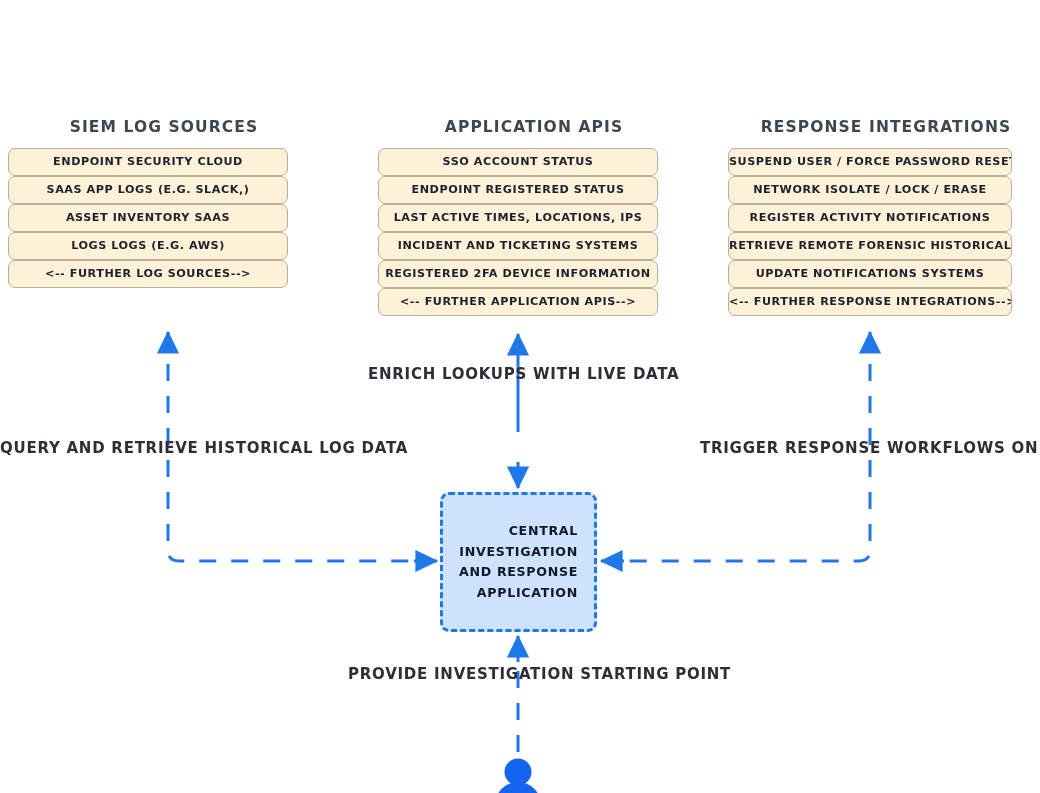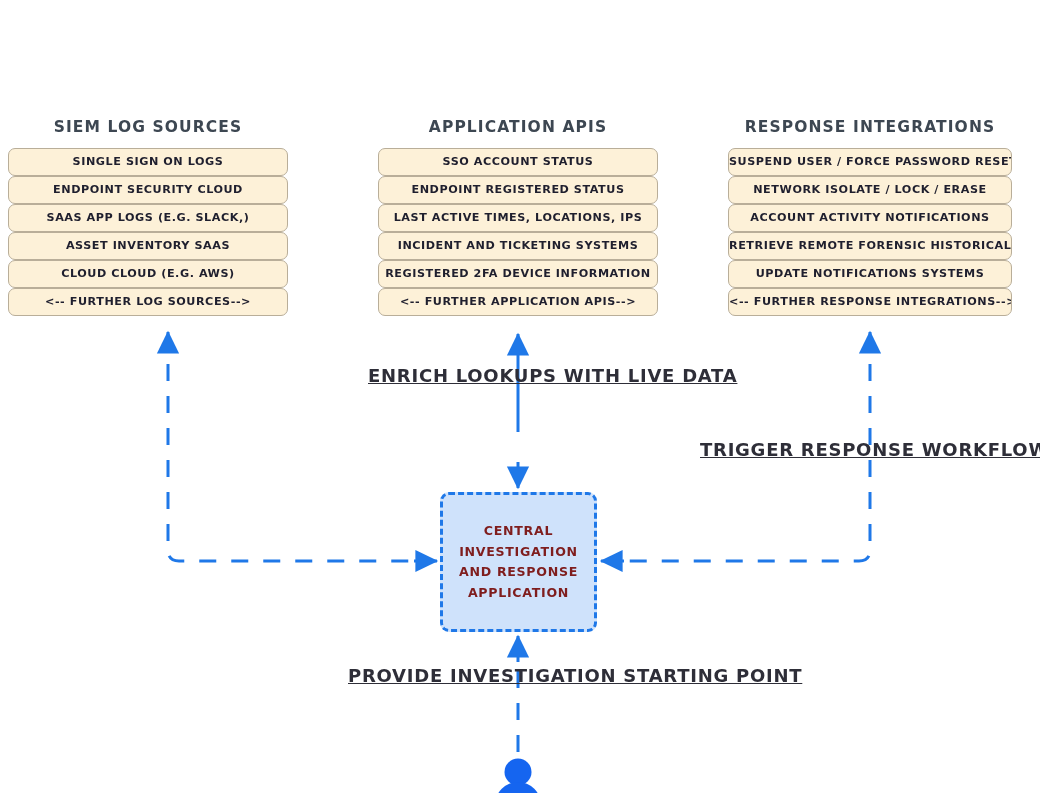--- a/index.html
+++ b/index.html
@@ -33,21 +33,21 @@
     position: absolute;
     width: 100%;
     text-align: center;
     font-family: "DejaVu Sans", sans-serif;
     font-size: 15.5px;
     font-weight: 700;
     letter-spacing: 1.1px;
     color: #3d4752;
     white-space: nowrap;
     top: 0;
-    left: 0;
+    left: 16px;
   }
   .item-stack {
     position: absolute;
     left: 0;
     top: 30px;
     width: 100%;
   }
   .item-box {
     box-sizing: border-box;
     height: 28px;
@@ -61,27 +61,26 @@
     font-size: 11.2px;
     font-weight: 700;
     letter-spacing: 0.55px;
     color: #1f1f2e;
     white-space: nowrap;
     overflow: hidden;
   }
   .edge-label {
     position: absolute;
     font-family: "DejaVu Sans", sans-serif;
-    font-size: 18px;
+    font-size: 15px;
     font-weight: 700;
     letter-spacing: 0.75px;
     color: #2e2e38;
     white-space: nowrap;
     text-align: center;
-    text-decoration: underline;
   }
   #central-node {
     position: absolute;
     left: 440px;
     top: 492px;
     width: 157px;
     height: 140px;
     box-sizing: border-box;
     background: #cfe2fb;
     border: 3px dashed #1f78e8;
@@ -89,22 +88,22 @@
     display: flex;
     align-items: center;
     justify-content: center;
   }
   #central-node .node-text {
     font-family: "DejaVu Sans", sans-serif;
     font-size: 12.6px;
     font-weight: 700;
     letter-spacing: 0.7px;
     line-height: 20.5px;
-    color: #7f1d1d;
-    text-align: center;
+    color: #0f172a;
+    text-align: right;
     white-space: pre-line;
   }
   #actor {
     position: absolute;
     left: 491px;
     top: 755px;
     width: 54px;
     height: 38px;
   }
 </style>
@@ -144,25 +143,24 @@
     <g>
       <path d="M518,752 L518,688" fill="none" stroke="#1f78e8" stroke-width="3" stroke-dasharray="17 15" stroke-linecap="butt"></path>
       <path d="M518,688 L518,658" fill="none" stroke="#1f78e8" stroke-width="3" stroke-dasharray="17 15" stroke-linecap="butt"></path>
       <path d="M518,662 L518,636" fill="none" stroke="#1f78e8" stroke-width="3" marker-end="url(#arrowHead)"></path>
     </g>
   </svg>
 
   <div class="col" style="left:8px; top:118px; width:280px;">
     <div class="col-title">SIEM LOG SOURCES</div>
     <div class="item-stack">
-      <div class="item-box">SINGLE SIGN ON LOGS</div>
       <div class="item-box">ENDPOINT SECURITY CLOUD</div>
       <div class="item-box">SAAS APP LOGS (E.G. SLACK,)</div>
       <div class="item-box">ASSET INVENTORY SAAS</div>
-      <div class="item-box">CLOUD CLOUD (E.G. AWS)</div>
+      <div class="item-box">LOGS LOGS (E.G. AWS)</div>
       <div class="item-box">&lt;-- FURTHER LOG SOURCES--&gt;</div>
     </div>
   </div>
 
   <div class="col" style="left:378px; top:118px; width:280px;">
     <div class="col-title">APPLICATION APIS</div>
     <div class="item-stack">
       <div class="item-box">SSO ACCOUNT STATUS</div>
       <div class="item-box">ENDPOINT REGISTERED STATUS</div>
       <div class="item-box">LAST ACTIVE TIMES, LOCATIONS, IPS</div>
@@ -170,27 +168,28 @@
       <div class="item-box">REGISTERED 2FA DEVICE INFORMATION</div>
       <div class="item-box">&lt;-- FURTHER APPLICATION APIS--&gt;</div>
     </div>
   </div>
 
   <div class="col" style="left:728px; top:118px; width:284px;">
     <div class="col-title">RESPONSE INTEGRATIONS</div>
     <div class="item-stack">
       <div class="item-box">SUSPEND USER / FORCE PASSWORD RESET</div>
       <div class="item-box">NETWORK ISOLATE / LOCK / ERASE</div>
-      <div class="item-box">ACCOUNT ACTIVITY NOTIFICATIONS</div>
+      <div class="item-box">REGISTER ACTIVITY NOTIFICATIONS</div>
       <div class="item-box">RETRIEVE REMOTE FORENSIC HISTORICAL</div>
       <div class="item-box">UPDATE NOTIFICATIONS SYSTEMS</div>
       <div class="item-box">&lt;-- FURTHER RESPONSE INTEGRATIONS--&gt;</div>
     </div>
   </div>
 
+  <div class="edge-label" style="left:0px; top:439px; width:336px;">QUERY AND RETRIEVE HISTORICAL LOG DATA</div>
 
   <div class="edge-label" style="left:368px; top:365px; width:300px;">ENRICH LOOKUPS WITH LIVE DATA</div>
 
   <div class="edge-label" style="left:700px; top:439px; width:340px;">TRIGGER RESPONSE WORKFLOWS ON DEMAND</div>
 
   <div class="edge-label" style="left:348px; top:665px; width:340px;">PROVIDE INVESTIGATION STARTING POINT</div>
 
   <div id="central-node">
     <div class="node-text">CENTRAL
 INVESTIGATION

